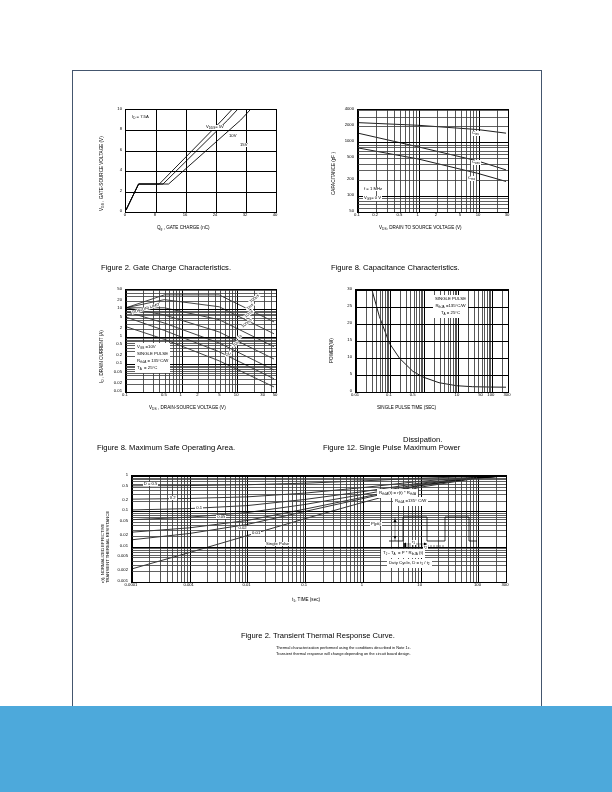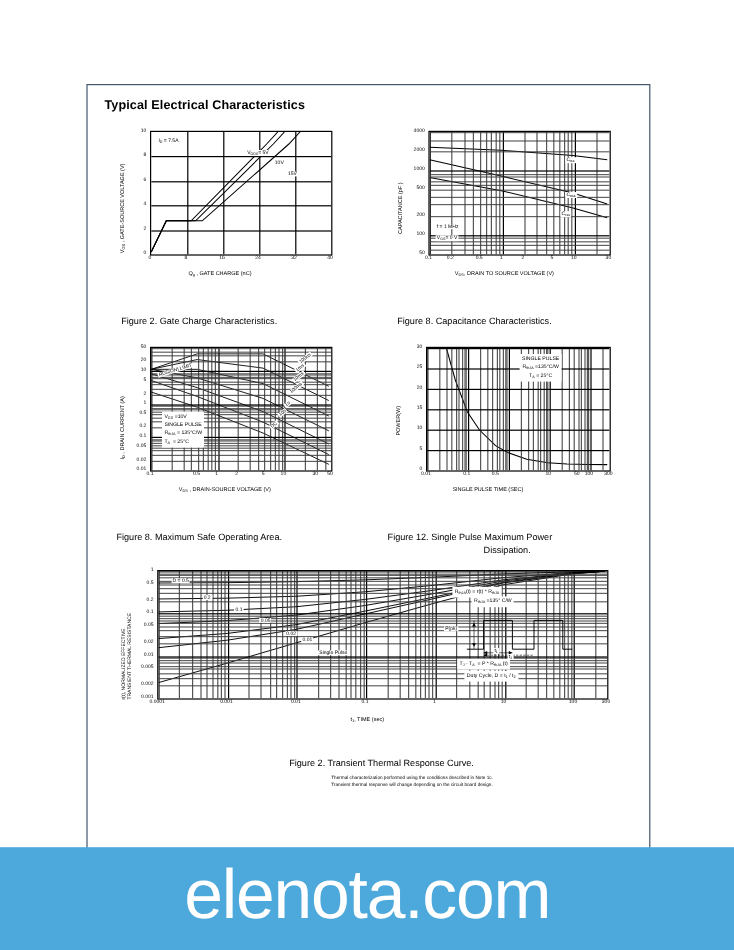--- a/index.html
+++ b/index.html
@@ -29,21 +29,20 @@
   .inlinelabel{position:absolute;font-size:4.2px;color:#000;background:#fff;padding:0 1px;white-space:nowrap;line-height:1;}
   .rotlabel{position:absolute;font-size:4px;color:#000;background:#fff;padding:0 1px;white-space:nowrap;line-height:1;transform-origin:0 0;}
 </style>
 </head>
 <body>
 
 <div class="page">
 
   <div class="doc-frame">
 
-    <div class="section-title">Typical Electrical Characteristics</div>
 
     <div class="fig" style="left:14px;top:32px;width:210px;height:160px;">
       <div class="plot" id="p7" style="left:38px;top:6px;width:152px;height:104px;">
         <svg class="curve" id="s7" viewBox="0 0 152 104" preserveAspectRatio="none">
             <polyline points="0.00,102.00 12.75,75.48 33.75,75.48 97.50,10.20 106.88,0.00" fill="none" stroke="#000" stroke-width="0.9"></polyline>
             <polyline points="0.00,102.00 12.75,75.48 37.50,75.48 103.13,10.20 112.50,0.00" fill="none" stroke="#000" stroke-width="0.9"></polyline>
             <polyline points="0.00,102.00 12.75,75.48 43.13,75.48 116.25,10.20 125.63,0.00" fill="none" stroke="#000" stroke-width="0.9"></polyline>
           </svg>
       <div class="gl v" style="left: 30px;"></div>
           <div class="gl v" style="left: 60px;"></div>
@@ -326,21 +325,21 @@
           <div class="tick yt" style="left: 0px; width: 37px; top: 23px;">25</div>
           <div class="tick yt" style="left: 0px; width: 37px; top: 6px;">30</div>
         </div>
       <div class="boxnote" style="left:118px;top:12px;text-align:center;">
         SINGLE PULSE<br>R<span class="sub">thJA</span>&nbsp;=135°C/W<br>T<span class="sub">A</span> = 25°C
       </div>
       <div class="axlabel" style="left:62px;top:122px;">SINGLE PULSE TIME (SEC)</div>
       <div class="axlabel yrot" style="left:14px;top:80px;">POWER(W)</div>
     </div>
     <div class="caption c2" style="left:250px;top:372px;">Figure 12. Single Pulse Maximum Power</div>
-    <div class="caption c2" style="left:330px;top:383px;">Dissipation.</div>
+    <div class="caption c2" style="left:330px;top:364px;">Dissipation.</div>
 
     <div class="fig" style="left:14px;top:398px;width:444px;height:160px;">
       <div class="plot" id="p11" style="left:44px;top:6px;width:376px;height:108px;">
         <svg class="curve" id="s11" viewBox="0 0 376 108" preserveAspectRatio="none">
             <polyline points="0.00,10.03 57.74,9.74 115.48,8.90 173.23,7.34 230.97,5.04 288.71,2.31 346.45,0.47 374.00,0.00" fill="none" stroke="#000" stroke-width="0.8"></polyline>
             <polyline points="0.00,23.59 57.74,22.89 115.48,21.27 173.23,17.48 230.97,11.92 288.71,5.47 346.45,1.11 374.00,0.00" fill="none" stroke="#000" stroke-width="0.8"></polyline>
             <polyline points="0.00,34.58 57.74,33.19 115.48,30.17 173.23,23.95 230.97,16.11 288.71,7.34 346.45,1.62 374.00,0.00" fill="none" stroke="#000" stroke-width="0.8"></polyline>
             <polyline points="0.00,44.51 57.74,41.94 115.48,37.29 173.23,29.11 230.97,19.00 288.71,8.36 346.45,1.79 374.00,0.00" fill="none" stroke="#000" stroke-width="0.8"></polyline>
             <polyline points="0.00,57.23 57.74,52.82 115.48,45.37 173.23,33.87 230.97,21.90 288.71,9.46 346.45,1.96 374.00,0.00" fill="none" stroke="#000" stroke-width="0.8"></polyline>
             <polyline points="0.00,64.96 57.74,58.57 115.48,49.39 173.23,36.28 230.97,23.23 288.71,10.03 346.45,2.14 374.00,0.00" fill="none" stroke="#000" stroke-width="0.8"></polyline>
@@ -487,15 +486,14 @@
     </div>
     <div class="caption" style="left:168px;top:560px;">Figure 2. Transient Thermal Response Curve.</div>
     <div class="footnote" style="left:203px;top:574px;">
       <div>Thermal characterization performed using the conditions described in Note 1c.</div>
       <div>Transient thermal response will change depending on the circuit board design.</div>
     </div>
 
   </div>
 
   <div class="banner"></div>
-  <div class="banner-text">elenota.com</div>
 
 </div>
 
 </body></html>

